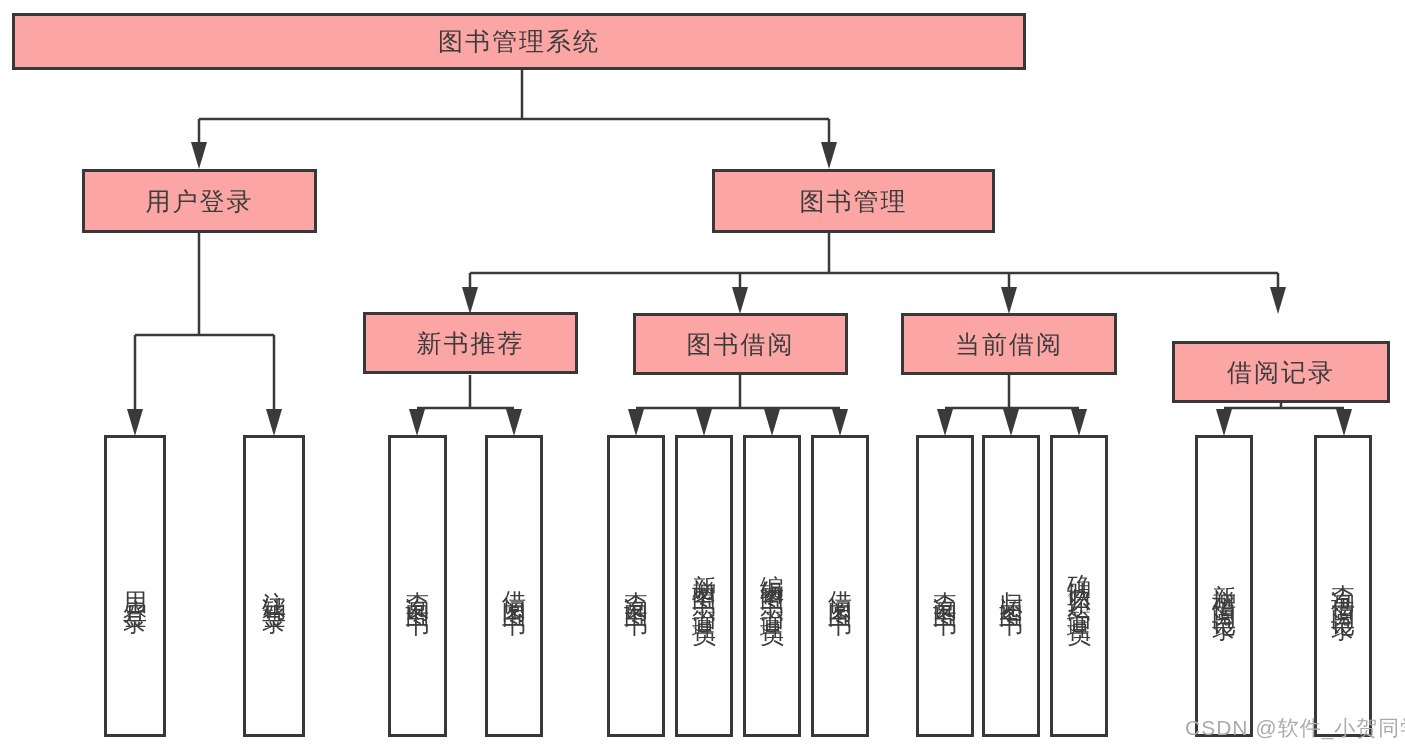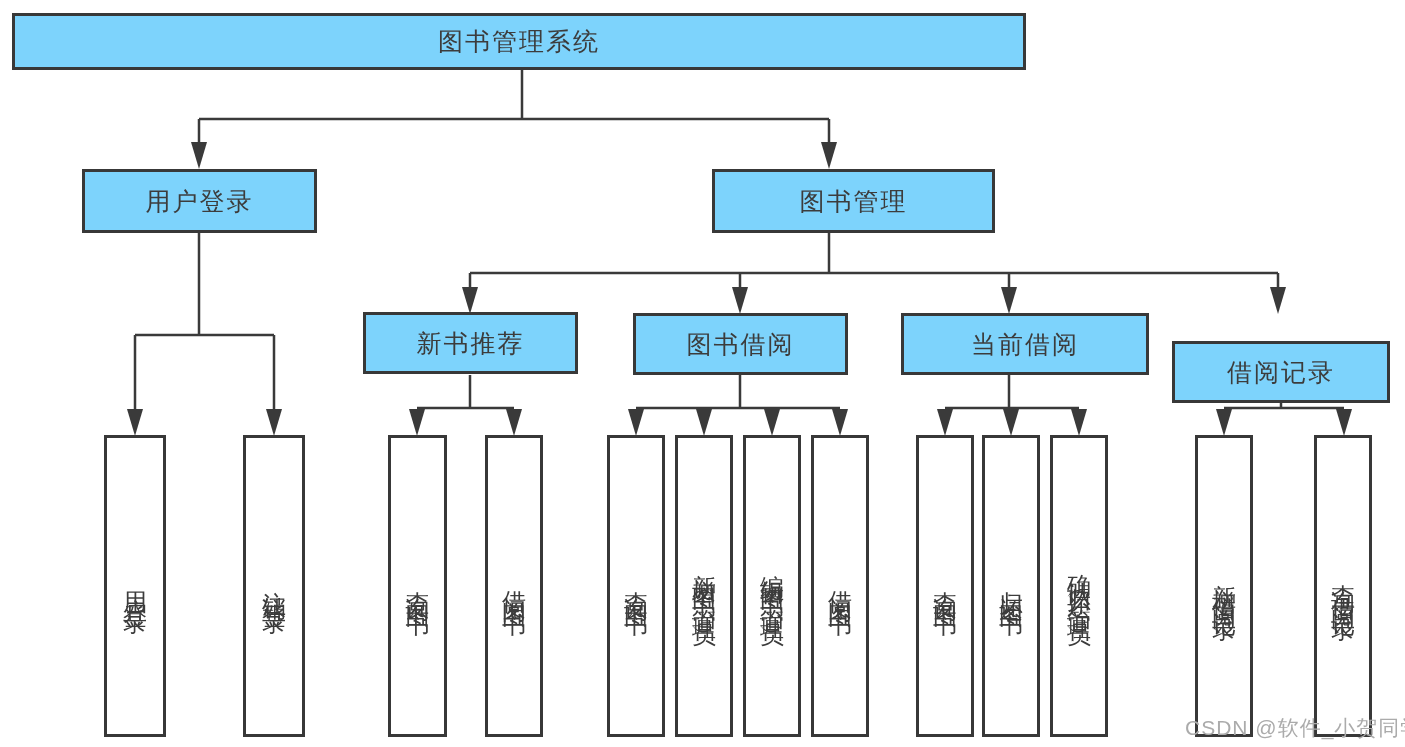--- a/index.html
+++ b/index.html
@@ -19,21 +19,21 @@
   }
   #connectors {
     position: absolute;
     left: 0;
     top: 0;
     z-index: 1;
   }
   .node {
     position: absolute;
     box-sizing: border-box;
-    background: #7dd3fc;
+    background: #fca5a5;
     border: 3px solid #383838;
     display: flex;
     align-items: center;
     justify-content: center;
     font-size: 25px;
     letter-spacing: 2px;
     color: #3c3c3c;
     z-index: 2;
     white-space: nowrap;
   }
@@ -118,21 +118,21 @@
     </g>
   </svg>
 
   <div class="node" style="left:12px; top:13px; width:1014px; height:57px;">图书管理系统</div>
 
   <div class="node" style="left:82px; top:169px; width:235px; height:64px;">用户登录</div>
   <div class="node" style="left:712px; top:169px; width:283px; height:64px;">图书管理</div>
 
   <div class="node" style="left:363px; top:312px; width:215px; height:62px;">新书推荐</div>
   <div class="node" style="left:633px; top:313px; width:215px; height:62px;">图书借阅</div>
-  <div class="node" style="left:901px; top:313px; width:248px; height:62px;">当前借阅</div>
+  <div class="node" style="left:901px; top:313px; width:216px; height:62px;">当前借阅</div>
   <div class="node" style="left:1172px; top:313px; width:218px; height:62px;margin-top:28px;">借阅记录</div>
 
   <div class="leaf" style="left:104px; top:435px; width:62px; height:302px;">用户登录</div>
   <div class="leaf" style="left:243px; top:435px; width:62px; height:302px;">注销登录</div>
 
   <div class="leaf" style="left:388px; top:435px; width:59px; height:302px;">查询图书</div>
   <div class="leaf" style="left:485px; top:435px; width:58px; height:302px;">借阅图书</div>
 
   <div class="leaf" style="left:607px; top:435px; width:58px; height:302px;">查询图书</div>
   <div class="leaf" style="left:675px; top:435px; width:58px; height:302px;">新增图书（管理员）</div>

